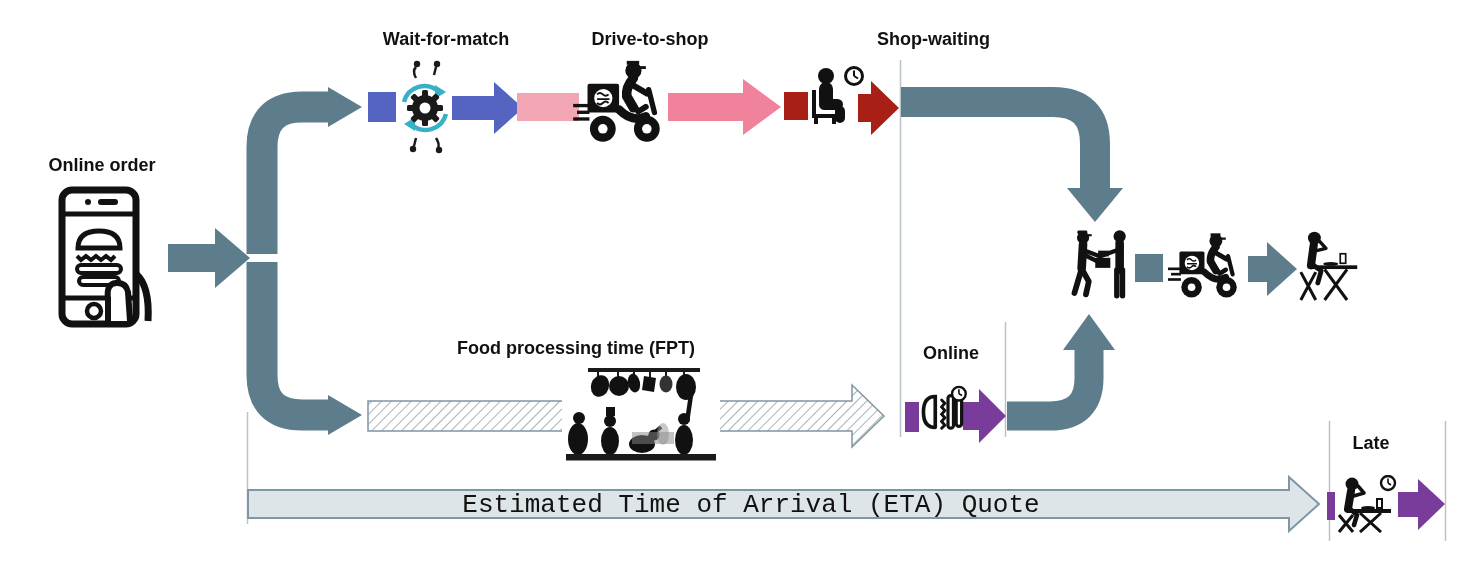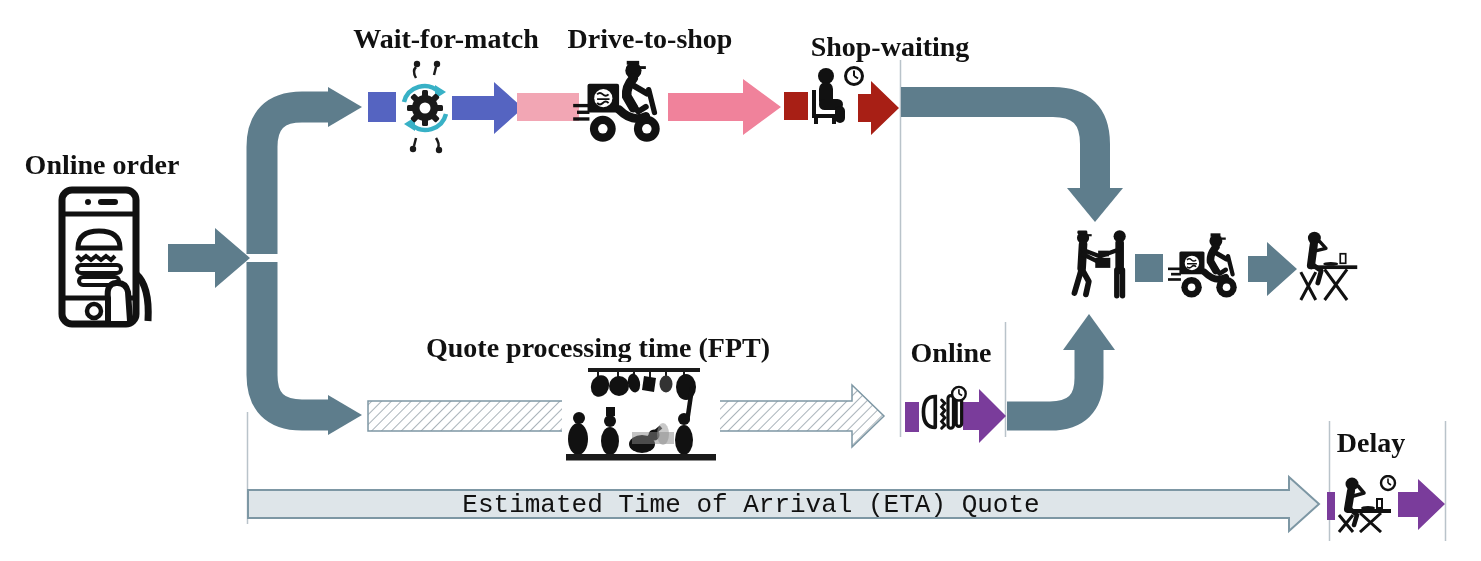--- a/index.html
+++ b/index.html
@@ -7,22 +7,22 @@
     --c-dark_red:#a81f15; --c-purple:#7a3c9b; --c-eta_fill:#dee5e9; --c-teal:#38b1c6;
     --c-hatch_line:#a9b3ba; --c-outline:#7d97a4; --c-divider:#b9c3ca; --c-ink:#111111;
   }
   html,body{margin:0;padding:0;background:#ffffff;}
   .canvas{
     position:relative; width:1481px; height:561px; background:#ffffff;
     font-family:"Liberation Sans", sans-serif; overflow:hidden;
   }
   .layer{position:absolute; left:0; top:0; width:1481px; height:561px;}
   .lbl{
-    position:absolute; font-weight:bold; font-size:28px; line-height:30px;
-    color:var(--c-ink); text-align:center; white-space:nowrap;font-family:Liberation Serif, serif;
+    position:absolute; font-weight:bold; font-size:18px; line-height:30px;
+    color:var(--c-ink); text-align:center; white-space:nowrap;
   }
   .lbl.left{text-align:left;}
   .eta-lbl{
     position:absolute; font-weight:normal; font-size:26px; line-height:28px;
     color:var(--c-ink); text-align:center; white-space:nowrap;
   }
   .icon{position:absolute;}
   .icon svg{display:block; width:100%; height:100%;}
 </style>
 </head>
@@ -83,24 +83,24 @@
 
     <polygon points="248,490 1289,490 1289,477 1319,504 1289,531 1289,518 248,518" fill="var(--c-eta_fill)" stroke="var(--c-outline)" stroke-width="2"></polygon>
 
     <rect x="1327" y="492" width="8" height="28" fill="var(--c-purple)"></rect>
     <polygon points="1398,492 1418,492 1418,479 1445,504 1418,530 1418,517 1398,517" fill="var(--c-purple)"></polygon>
   </svg>
 
   <div class="lbl" style="left:12px; top:150px; width:180px;">Online order</div>
   <div class="lbl" style="left:346px; top:24px; width:200px;">Wait-for-match</div>
   <div class="lbl" style="left:550px; top:24px; width:200px;">Drive-to-shop</div>
-  <div class="lbl" style="left:790px; top:32px; width:200px;">Shop-waiting</div>
-  <div class="lbl" style="left:426px; top:333px; width:300px;">Quote processing time (FPT)</div>
+  <div class="lbl" style="left:790px; top:24px; width:200px;text-align:right;">Shop-waiting</div>
+  <div class="lbl" style="left:426px; top:333px; width:300px;">Food processing time (FPT)</div>
   <div class="lbl" style="left:901px; top:338px; width:100px;">Online</div>
-  <div class="lbl" style="left:1321px; top:428px; width:100px;">Delay</div>
+  <div class="lbl" style="left:1321px; top:428px; width:100px;">Late</div>
   <div class="eta-lbl" style="left:401px; top:491px; width:700px;font-family:Liberation Mono, monospace;">Estimated Time of Arrival (ETA) Quote</div>
 
   <div class="icon" style="left:52px; top:186px; width:105px; height:145px;">
     <svg viewBox="0 0 105 145">
       <rect x="10" y="4" width="74" height="134" rx="10" fill="#fff" stroke="var(--c-ink)" stroke-width="7"></rect>
       <line x1="10" y1="28" x2="84" y2="28" stroke="var(--c-ink)" stroke-width="5"></line>
       <line x1="10" y1="112" x2="84" y2="112" stroke="var(--c-ink)" stroke-width="5"></line>
       <circle cx="36" cy="16" r="3" fill="var(--c-ink)"></circle>
       <rect x="46" y="13" width="20" height="6" rx="3" fill="var(--c-ink)"></rect>
       <path d="M26 62 Q26 45 47 45 Q68 45 68 62 Z" fill="none" stroke="var(--c-ink)" stroke-width="5"></path>

